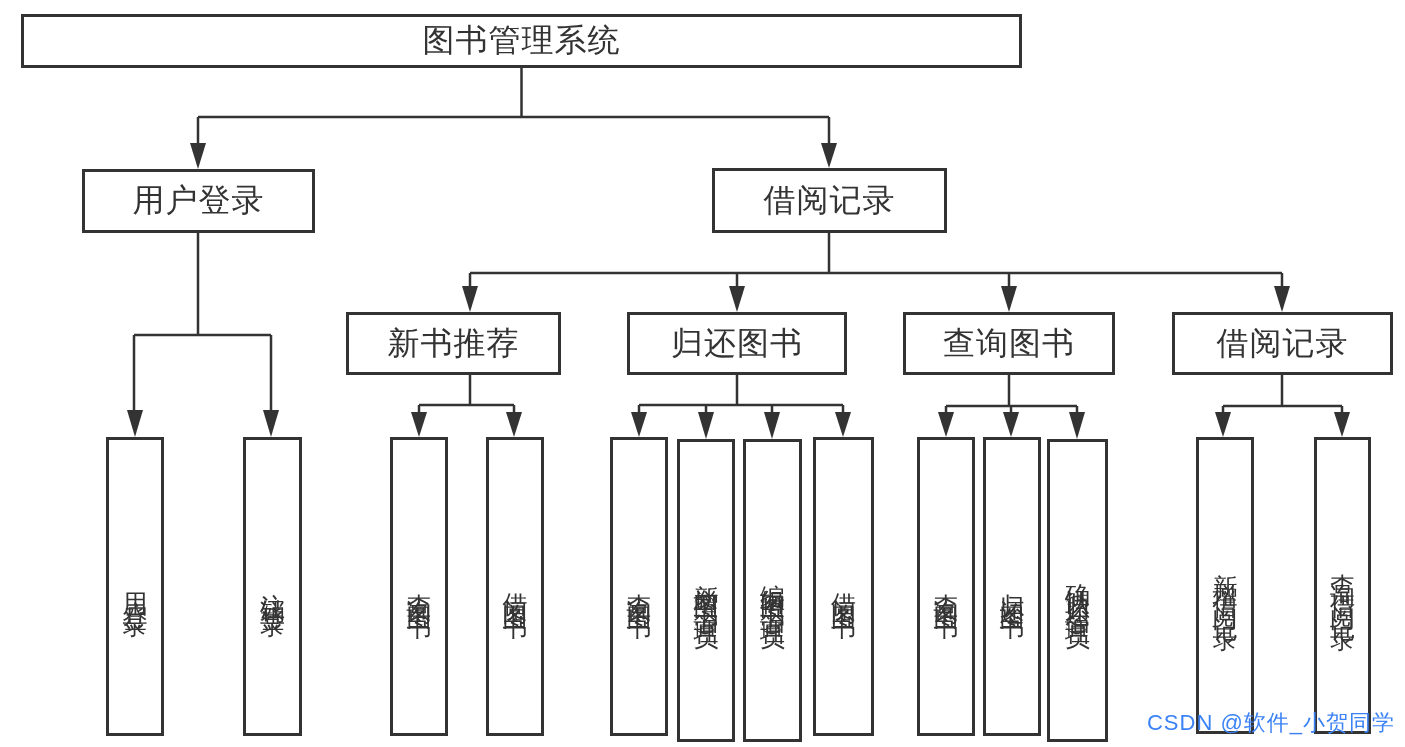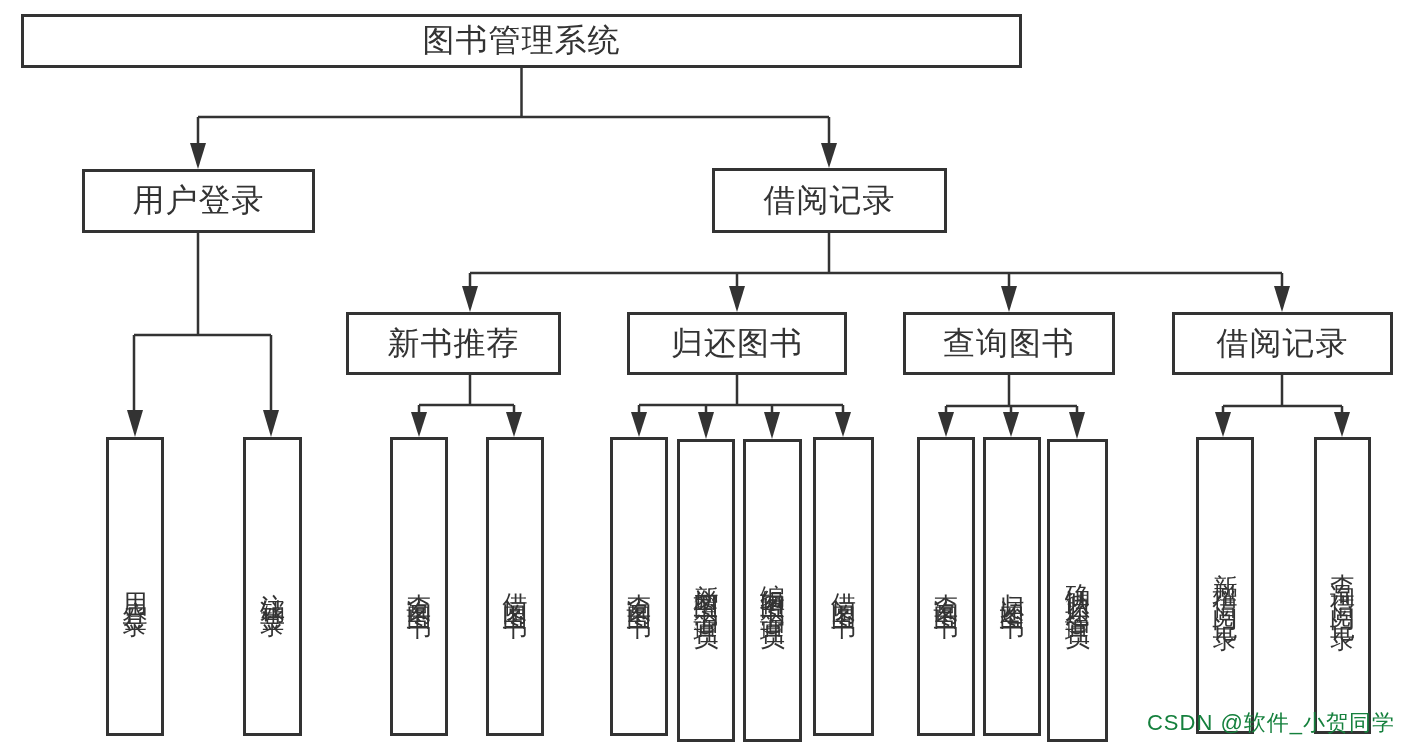--- a/index.html
+++ b/index.html
@@ -42,21 +42,21 @@
   }
   .vbox.tall .vlbl { letter-spacing:6px; }
   .vbox.wide .vlbl { letter-spacing:11px; }
 
   .watermark {
     position:absolute;
     right:10px;
     bottom:9px;
     font-size:22px;
     letter-spacing:1px;
-    color:#15803d;
+    color:#3b82f6;
     z-index:3;
     white-space:nowrap;
   }
 </style>
 </head>
 <body>
 
 <div class="stage">
 
   <svg class="connectors" width="1405" height="747" viewBox="0 0 1405 747">

